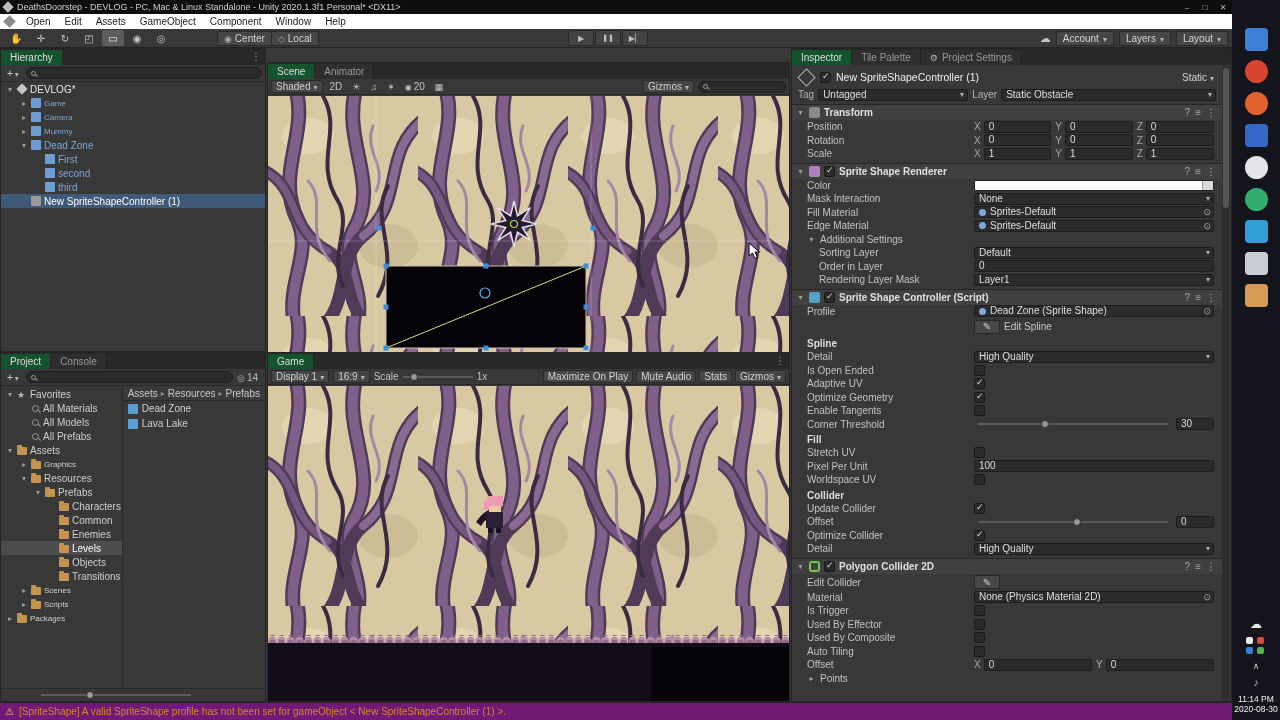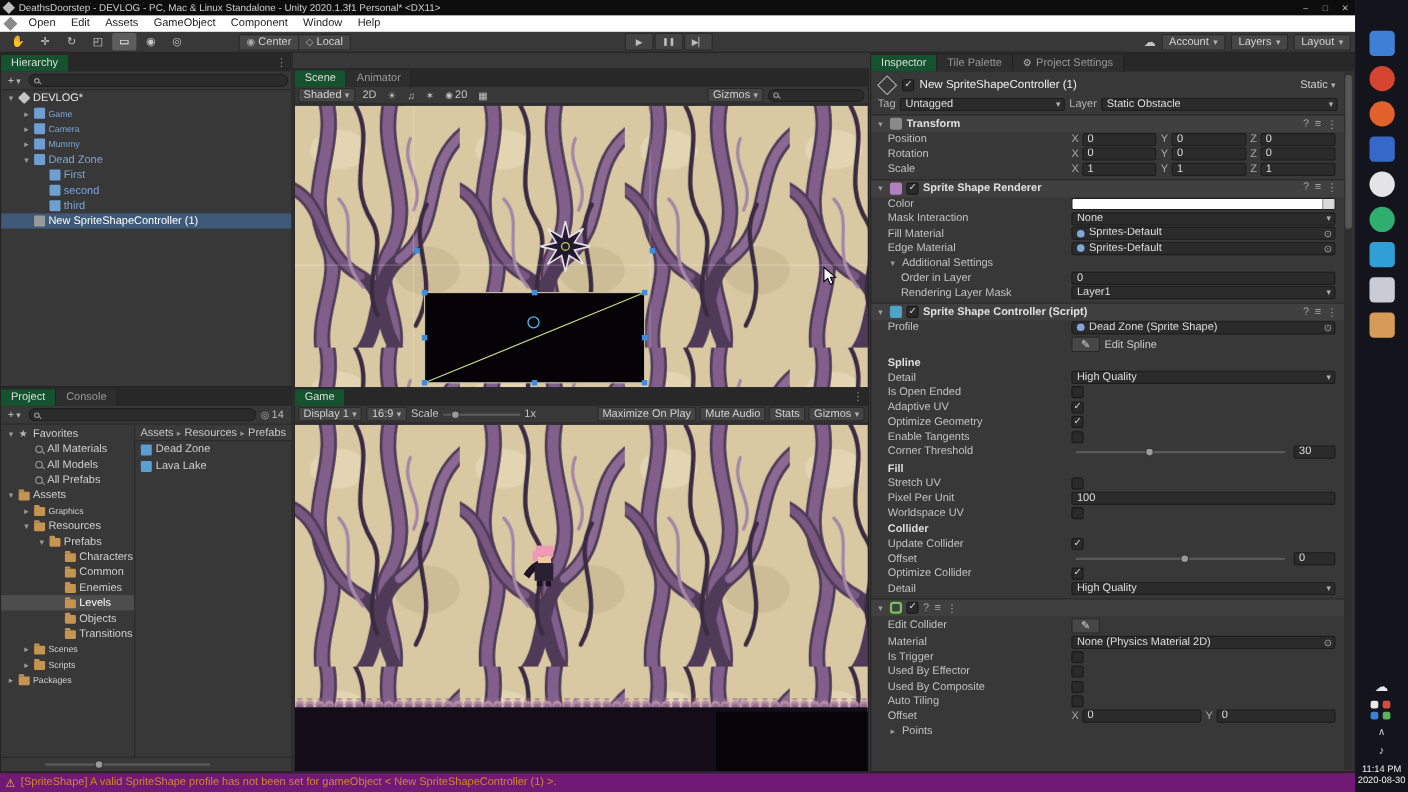--- a/index.html
+++ b/index.html
@@ -826,20 +826,24 @@
       <span class="obj">
             <span class="objdot"></span>
             <span>Sprites-Default</span>
           </span>
         </div>
     <div class="irow">
       <span class="fold open"></span>
       <span class="ilabel">Additional Settings</span>
         </div>
     <div class="irow ind">
+          <span class="ilabel">Sorting Layer</span>
+      <span class="dd">Default</span>
+        </div>
+    <div class="irow ind">
           <span class="ilabel">Order in Layer</span>
       <span class="tf">0</span>
         </div>
     <div class="irow ind">
           <span class="ilabel">Rendering Layer Mask</span>
       <span class="dd">Layer1</span>
         </div>
 
     <div class="comp-head">
       <span class="fold open"></span>
@@ -925,20 +929,21 @@
         </div>
     <div class="irow">
           <span class="ilabel">Detail</span>
       <span class="dd">High Quality</span>
         </div>
 
     <div class="comp-head">
       <span class="fold open"></span>
       <span class="ci ci-collider"></span>
       <span class="chk on"></span>
+      <span class="ctitle">Polygon Collider 2D</span>
       <span class="hicons">
             <span class="hic-help"></span>
             <span class="hic-preset"></span>
             <span class="hic-menu"></span>
           </span>
     </div>
     <div class="irow" style="height:17px">
           <span class="ilabel">Edit Collider</span>
       <span class="iconbtn">
             <span class="ic-pen"></span>

